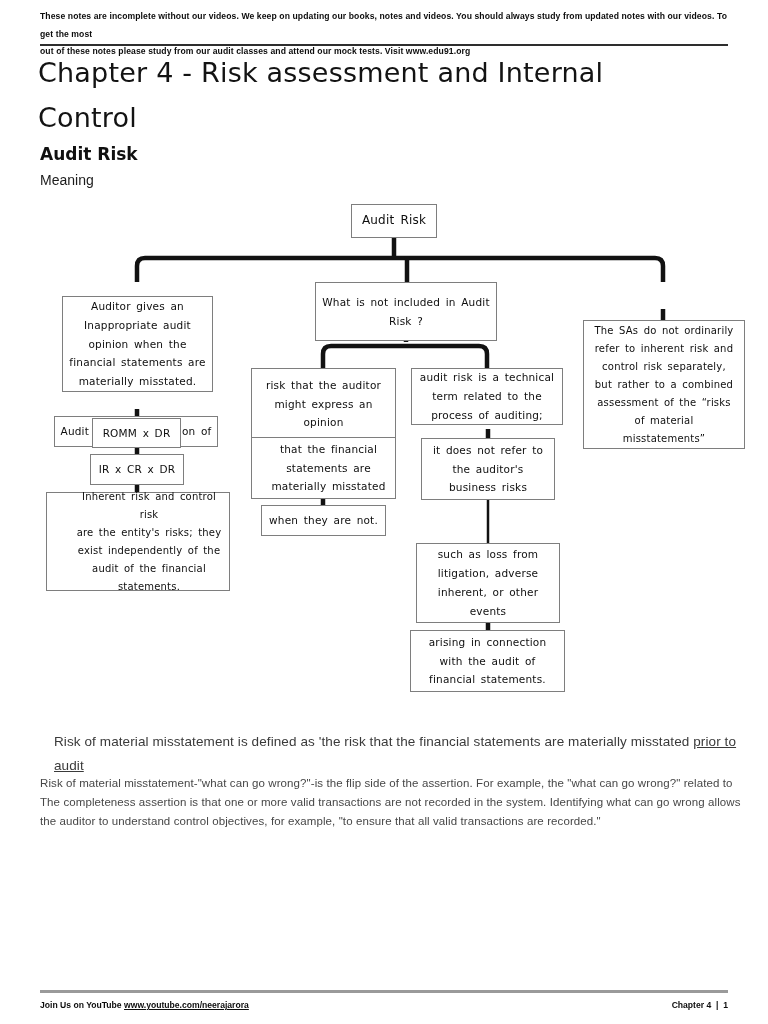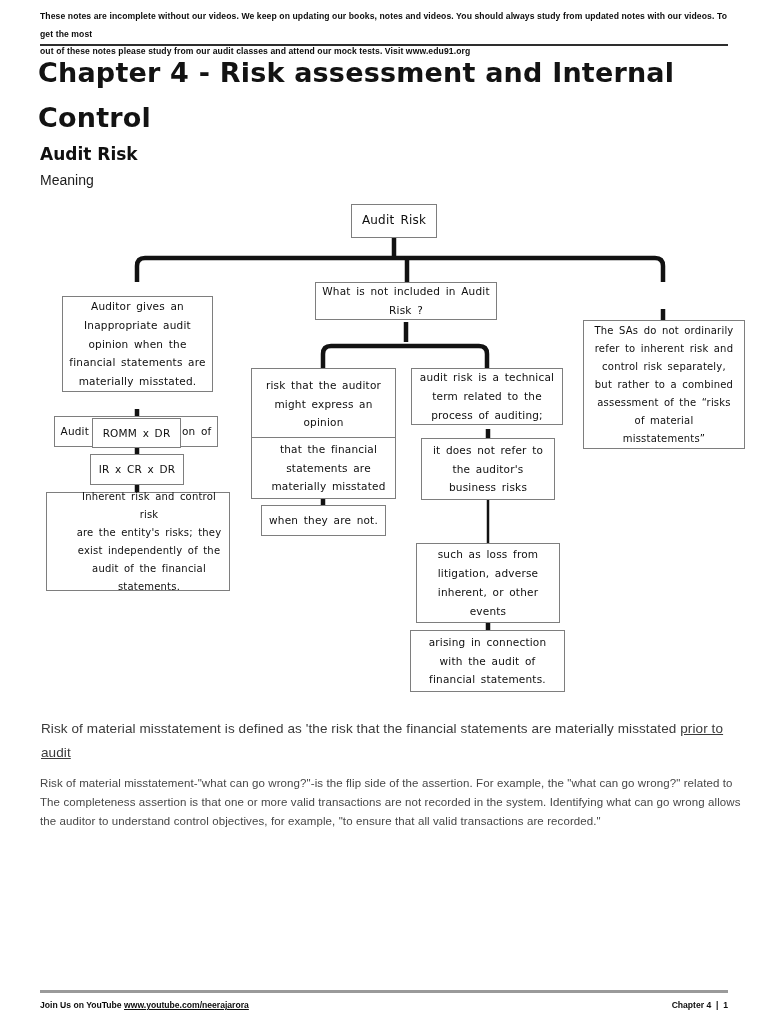--- a/index.html
+++ b/index.html
@@ -6,21 +6,21 @@
   body{
     width:768px;height:1024px;position:relative;background:#ffffff;
     font-family:"Liberation Sans",sans-serif;color:#111;overflow:hidden;
   }
   .abs{position:absolute;}
   
   .disclaimer{left:40px;top:8px;width:692px;font-size:8.6px;font-weight:bold;
     color:#0d0d0d;line-height:2.05;letter-spacing:0.1px;}
   .top-rule{left:40px;top:44px;width:688px;height:2px;background:#2e2e2e;}
   
-  .chapter-title{left:38px;top:50px;width:645px;font-size:27px;font-weight:bold;
+  .chapter-title{left:38px;top:50px;width:645px;font-size:27px;font-weight:normal;
     color:#131313;line-height:1.67;letter-spacing:0.2px;font-family:"DejaVu Sans","Liberation Sans",sans-serif;}
   .section-heading{left:40px;top:144px;font-size:17px;font-weight:bold;color:#101010;
     font-family:"DejaVu Sans","Liberation Sans",sans-serif;}
   .subheading{left:40px;top:172px;font-size:14px;color:#1c1c1c;text-align:center;}
   
   svg.connectors{left:0;top:0;pointer-events:none;}
   .node{
     position:absolute;border:1px solid #7e7e7e;background:#fff;
     display:flex;align-items:center;justify-content:center;text-align:center;
     white-space:pre-line;font-size:10.5px;line-height:1.8;color:#0e0e0e;
@@ -88,21 +88,21 @@
 materially misstated.</div>
 <div class="node" style="left:54px;top:380px;width:164px;height:31px;margin-top:36px;">Audit Risk is a Function of</div>
 <div class="node" style="left:92px;top:418px;width:89px;height:30px;">ROMM x DR</div>
 <div class="node" style="left:90px;top:454px;width:94px;height:31px;">IR x CR x DR</div>
 <div class="node" style="left:46px;top:492px;width:184px;height:99px;font-size:10px;padding-left:24px;">Inherent risk and control risk
 are the entity's risks; they
 exist independently of the
 audit of the financial
 statements.</div>
 
-<div class="node" style="left:315px;top:282px;width:182px;height:38px;">What is not included in Audit
+<div class="node" style="left:315px;top:282px;width:182px;height:59px;">What is not included in Audit
 Risk ?</div>
 <div class="node" style="left:251px;top:368px;width:145px;height:72px;">risk that the auditor
 might express an
 opinion</div>
 <div class="node" style="left:251px;top:437px;width:145px;height:62px;padding-left:12px;">that the financial
 statements are
 materially misstated</div>
 <div class="node" style="left:261px;top:505px;width:125px;height:31px;">when they are not.</div>
 
 <div class="node" style="left:411px;top:368px;width:152px;height:57px;">audit risk is a technical
@@ -121,21 +121,21 @@
 
 <div class="node" style="left:607px;top:281px;width:113px;height:30px;margin-top:44px;">Reference in SAs</div>
 <div class="node" style="left:583px;top:320px;width:162px;height:129px;font-size:10px;">The SAs do not ordinarily
 refer to inherent risk and
 control risk separately,
 but rather to a combined
 assessment of the “risks
 of material
 misstatements”</div>
 
-<p class="abs para1" style="margin:1px;">
+<p class="abs para1" style="margin:14px;">
   <span>Risk of material misstatement is defined as 'the risk that the financial statements are materially misstated</span>
   <span class="ul">prior to audit</span>
 </p>
 <p class="abs para2" style="margin:0;">Risk of material misstatement-"what can go wrong?"-is the flip side of the assertion. For example, the "what can go wrong?" related to The completeness assertion is that one or more valid transactions are not recorded in the system. Identifying what can go wrong allows the auditor to understand control objectives, for example, "to ensure that all valid transactions are recorded."</p>
 
 <div class="abs footer-rule"></div>
 <div class="abs footer">
   <div>
     <span>Join Us on YouTube</span>
     <a>www.youtube.com/neerajarora</a>

